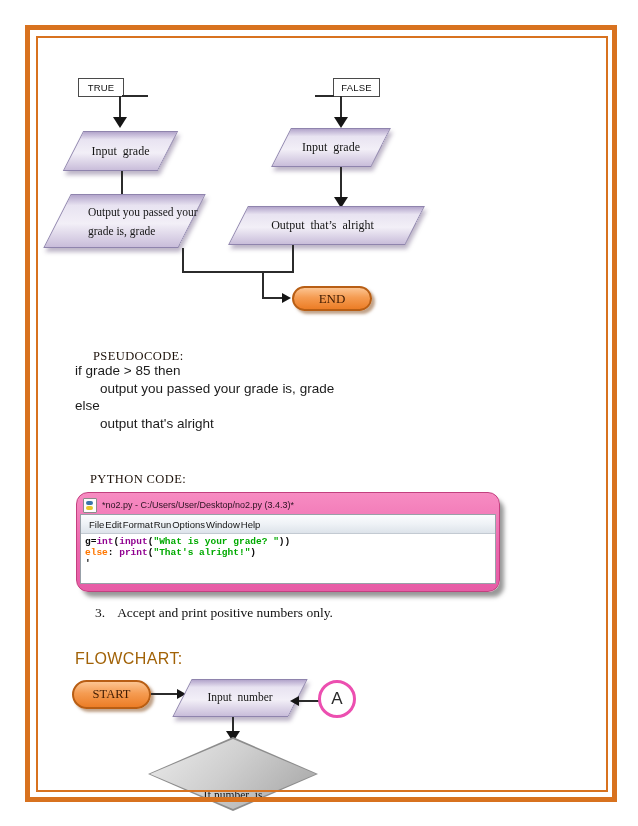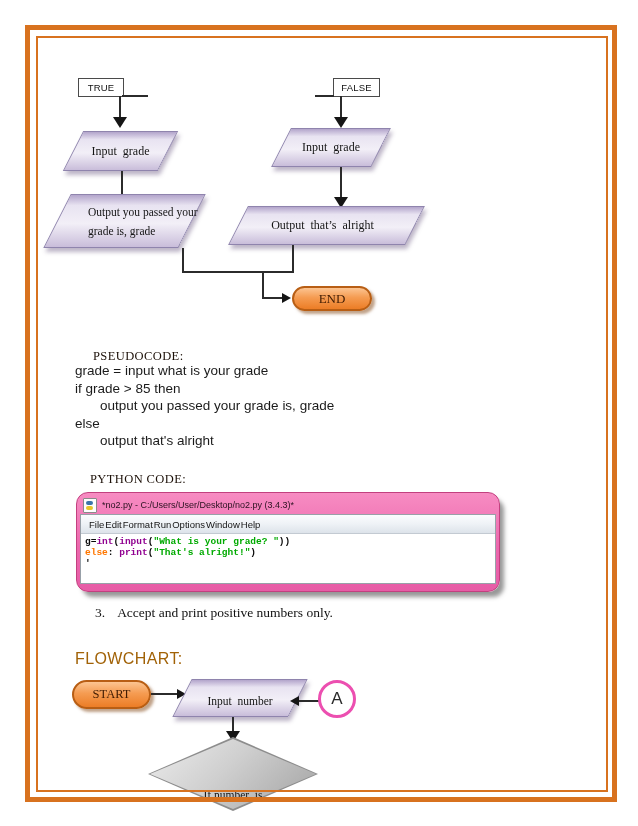--- a/index.html
+++ b/index.html
@@ -135,21 +135,20 @@
 <div class="abs vline" style="left:262px;top:271px;height:27px;"></div>
 <div class="abs hline" style="left:262px;top:297px;width:21px;"></div>
 <div class="abs arr-right" style="left:282px;top:293px;"></div>
 
 <div class="abs capsule" style="left:292px;top:286px;width:80px;height:25px;font-size:13px;">
   <span>END</span>
 </div>
 
 <div class="abs serif-heading" style="left:93px;top:349px;">PSEUDOCODE:</div>
 <div class="abs pseudo-block" style="left:75px;top:362px;">
-  <div class="pseudo-line">grade = input what is your grade</div>
   <div class="pseudo-line">if grade &gt; 85 then</div>
   <div class="pseudo-line pseudo-indent">output you passed your grade is, grade</div>
   <div class="pseudo-line">else</div>
   <div class="pseudo-line pseudo-indent">output that's alright</div>
 </div>
 
 <div class="abs serif-heading" style="left:90px;top:472px;">PYTHON CODE:</div>
 
 <div class="abs idle-window">
   <div class="idle-titlebar">
@@ -180,21 +179,21 @@
 </div>
 <div class="abs flowchart-heading" style="left:75px;top:650px;">FLOWCHART:</div>
 
 <div class="abs capsule" style="left:72px;top:680px;width:79px;height:29px;font-size:12.5px;">
   <span>START</span>
 </div>
 <div class="abs hline" style="left:151px;top:693px;width:28px;"></div>
 <div class="abs arr-right" style="left:177px;top:689px;"></div>
 
 <div class="abs pgram" style="left:182px;top:679px;width:116px;height:38px;"></div>
-<div class="abs shape-text" style="left:173px;top:679px;width:134px;height:44px;font-size:11.5px;">Input  number</div>
+<div class="abs shape-text" style="left:173px;top:679px;width:134px;height:36px;font-size:11.5px;">Input  number</div>
 
 <div class="abs connector-circle" style="left:318px;top:680px;">
   <span>A</span>
 </div>
 <div class="abs hline" style="left:298px;top:700px;width:22px;"></div>
 <div class="abs arr-left" style="left:290px;top:696px;"></div>
 
 <div class="abs vline" style="left:232px;top:717px;height:16px;"></div>
 <div class="abs arr-down" style="left:226px;top:731px;"></div>
 

